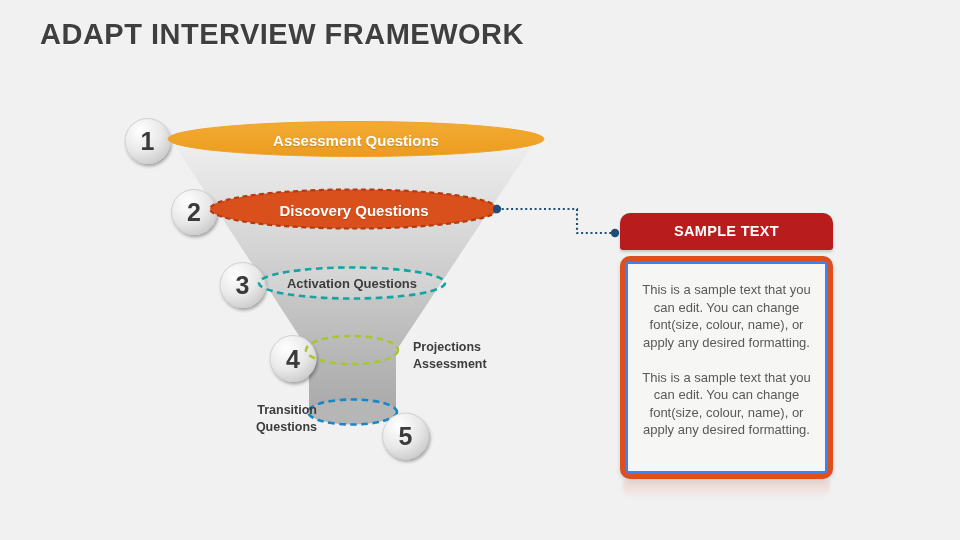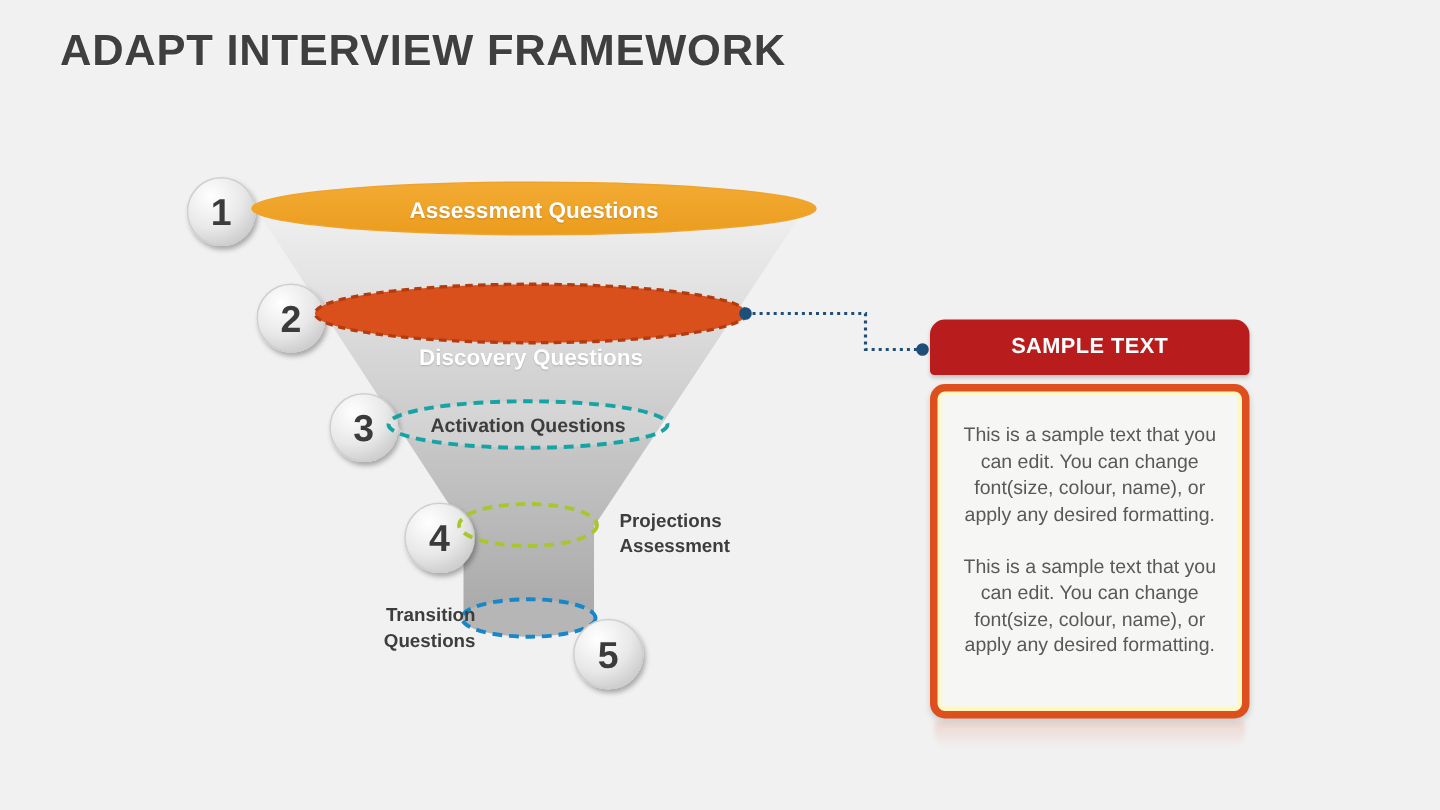--- a/index.html
+++ b/index.html
@@ -26,21 +26,21 @@
     font-weight: bold;
     z-index: 5;
   }
   .lbl-on-ellipse {
     text-align: center;
     font-size: 15px;
     color: #ffffff;
     text-shadow: 0 1px 1px rgba(0,0,0,0.18);
   }
   .lbl-assessment { left: 206px; top: 132px; width: 300px; }
-  .lbl-discovery  { left: 224px; top: 202px; width: 260px; margin-top: 28px; }
+  .lbl-discovery  { left: 224px; top: 202px; width: 260px; }
   .lbl-activation {
     left: 262px; top: 276px; width: 180px;
     text-align: center; font-size: 13px; color: #3d3d3d; text-shadow: none;
   }
   .lbl-side {
     font-size: 12.5px; color: #3d3d3d;
     line-height: 17px; white-space: pre-line;
   }
   .lbl-projections { left: 413px; top: 339px; width: 95px; text-align: left; }
   .lbl-transition  { left: 227px; top: 402px; width: 90px; text-align: right; }
@@ -52,21 +52,21 @@
     background: #b91c1c;
     border-radius: 10px 10px 3px 3px;
     color: #ffffff; font-weight: bold; font-size: 14.5px;
     text-align: center; letter-spacing: 0.3px;
     box-shadow: 0 2px 3px rgba(0,0,0,0.18);
   }
   .sample-box-body {
     margin-top: 6px;
     border: 5px solid #de4f1e;
     border-radius: 10px;
-    background: #fef9c3;
+    background: #3b82f6;
     padding: 3px;
     box-shadow: 0 2px 4px rgba(0,0,0,0.15);
   }
   .sample-box-inner {
     background: #f6f6f5;
     min-height: 178px;
     padding: 17px 8px 12px 8px;
     color: #595959;
     font-size: 13px; line-height: 17.5px;
     text-align: center;

